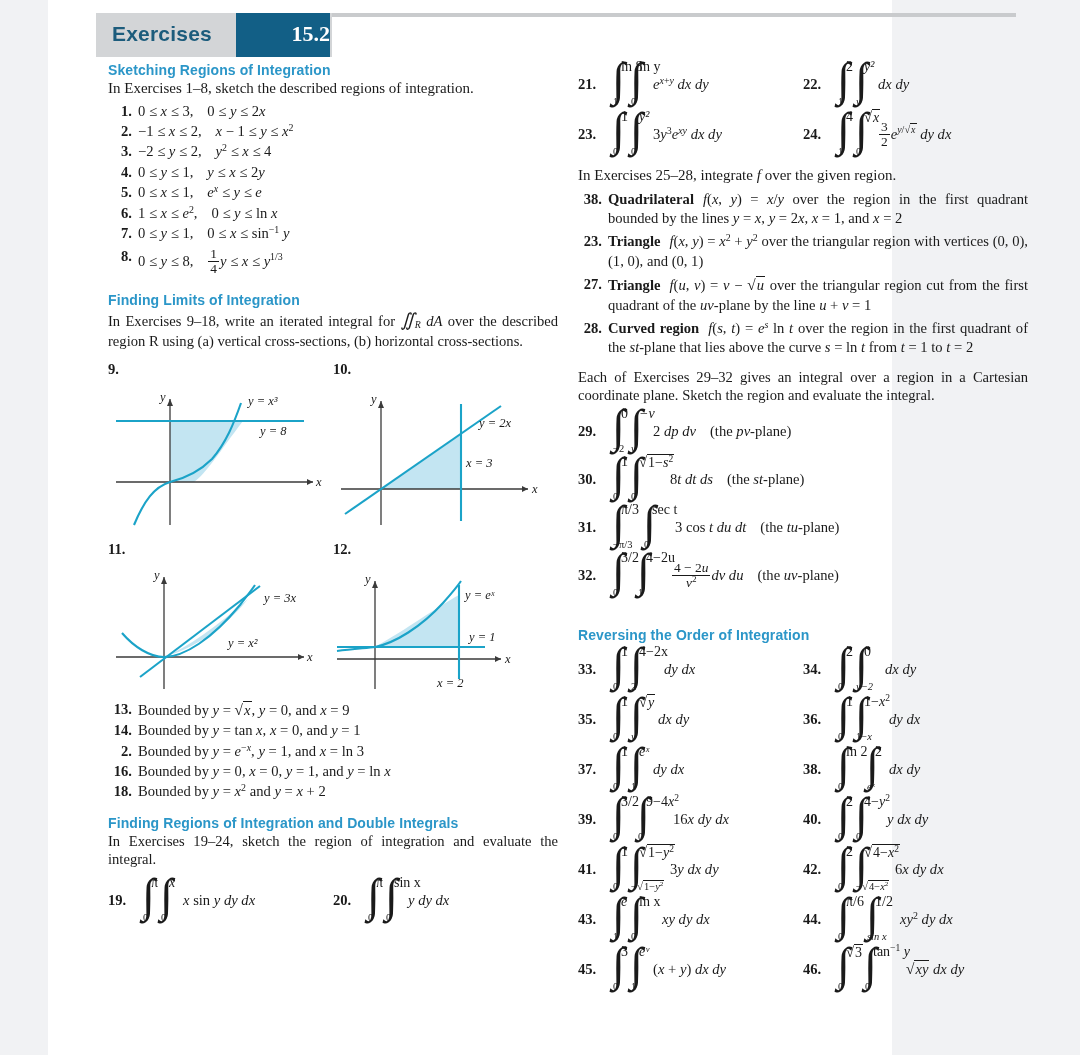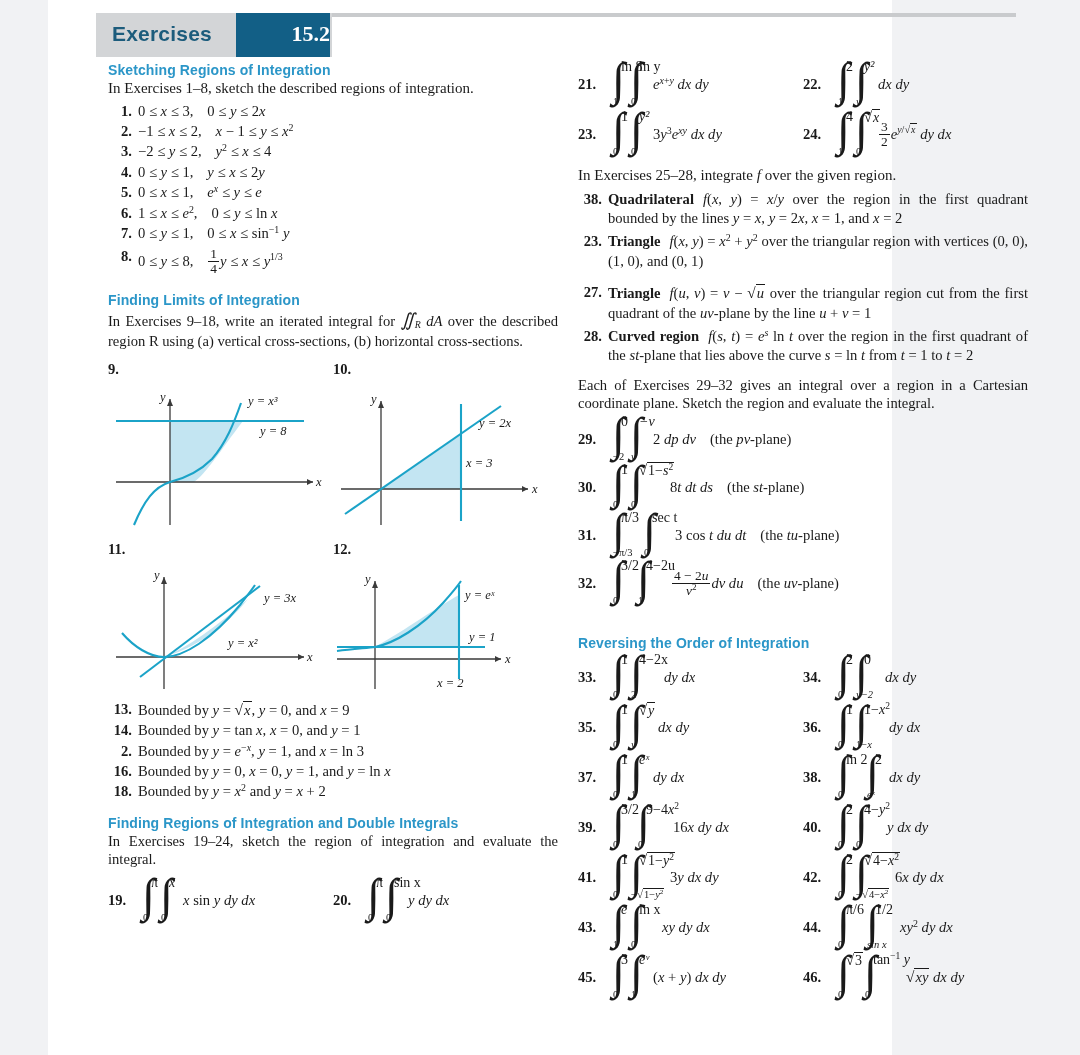--- a/index.html
+++ b/index.html
@@ -498,21 +498,21 @@
 
     <div style="margin-top:4px">
       <div class="prob hang" style="margin-top:4px">
         <span class="num">38.</span>
         <span class="body"><b>Quadrilateral</b><span class="bigspace"></span><span class="mathi">f</span>(<span class="mathi">x</span>, <span class="mathi">y</span>) = <span class="mathi">x</span>/<span class="mathi">y</span> over the region in the first quadrant bounded by the lines <span class="mathi">y</span> = <span class="mathi">x</span>, <span class="mathi">y</span> = 2<span class="mathi">x</span>, <span class="mathi">x</span> = 1, and <span class="mathi">x</span> = 2</span>
       </div>
       <div class="prob hang" style="margin-top:4px">
         <span class="num">23.</span>
         <span class="body"><b>Triangle</b><span class="bigspace"></span><span class="mathi">f</span>(<span class="mathi">x</span>, <span class="mathi">y</span>) = <span class="mathi">x</span><sup>2</sup> + <span class="mathi">y</span><sup>2</sup> over the triangular region with vertices (0, 0), (1, 0), and (0, 1)</span>
       </div>
-      <div class="prob hang" style="margin-top:12px">
+      <div class="prob hang" style="margin-top:4px">
         <span class="num">27.</span>
         <span class="body"><b>Triangle</b><span class="bigspace"></span><span class="mathi">f</span>(<span class="mathi">u</span>, <span class="mathi">v</span>) = <span class="mathi">v</span> − <span class="sqrt"><span class="rad">√</span><span class="arg mathi">u</span></span> over the triangular region cut from the first quadrant of the <span class="mathi">uv</span>-plane by the line <span class="mathi">u</span> + <span class="mathi">v</span> = 1</span>
       </div>
       <div class="prob hang" style="margin-top:4px">
         <span class="num">28.</span>
         <span class="body"><b>Curved region</b><span class="bigspace"></span><span class="mathi">f</span>(<span class="mathi">s</span>, <span class="mathi">t</span>) = <span class="mathi">e</span><sup><span class="mathi">s</span></sup> ln <span class="mathi">t</span> over the region in the first quadrant of the <span class="mathi">st</span>-plane that lies above the curve <span class="mathi">s</span> = ln <span class="mathi">t</span> from <span class="mathi">t</span> = 1 to <span class="mathi">t</span> = 2</span>
       </div>
     </div>
 
     <p class="intro" style="margin-top:10px">Each of Exercises 29–32 gives an integral over a region in a Cartesian coordinate plane. Sketch the region and evaluate the integral.</p>

